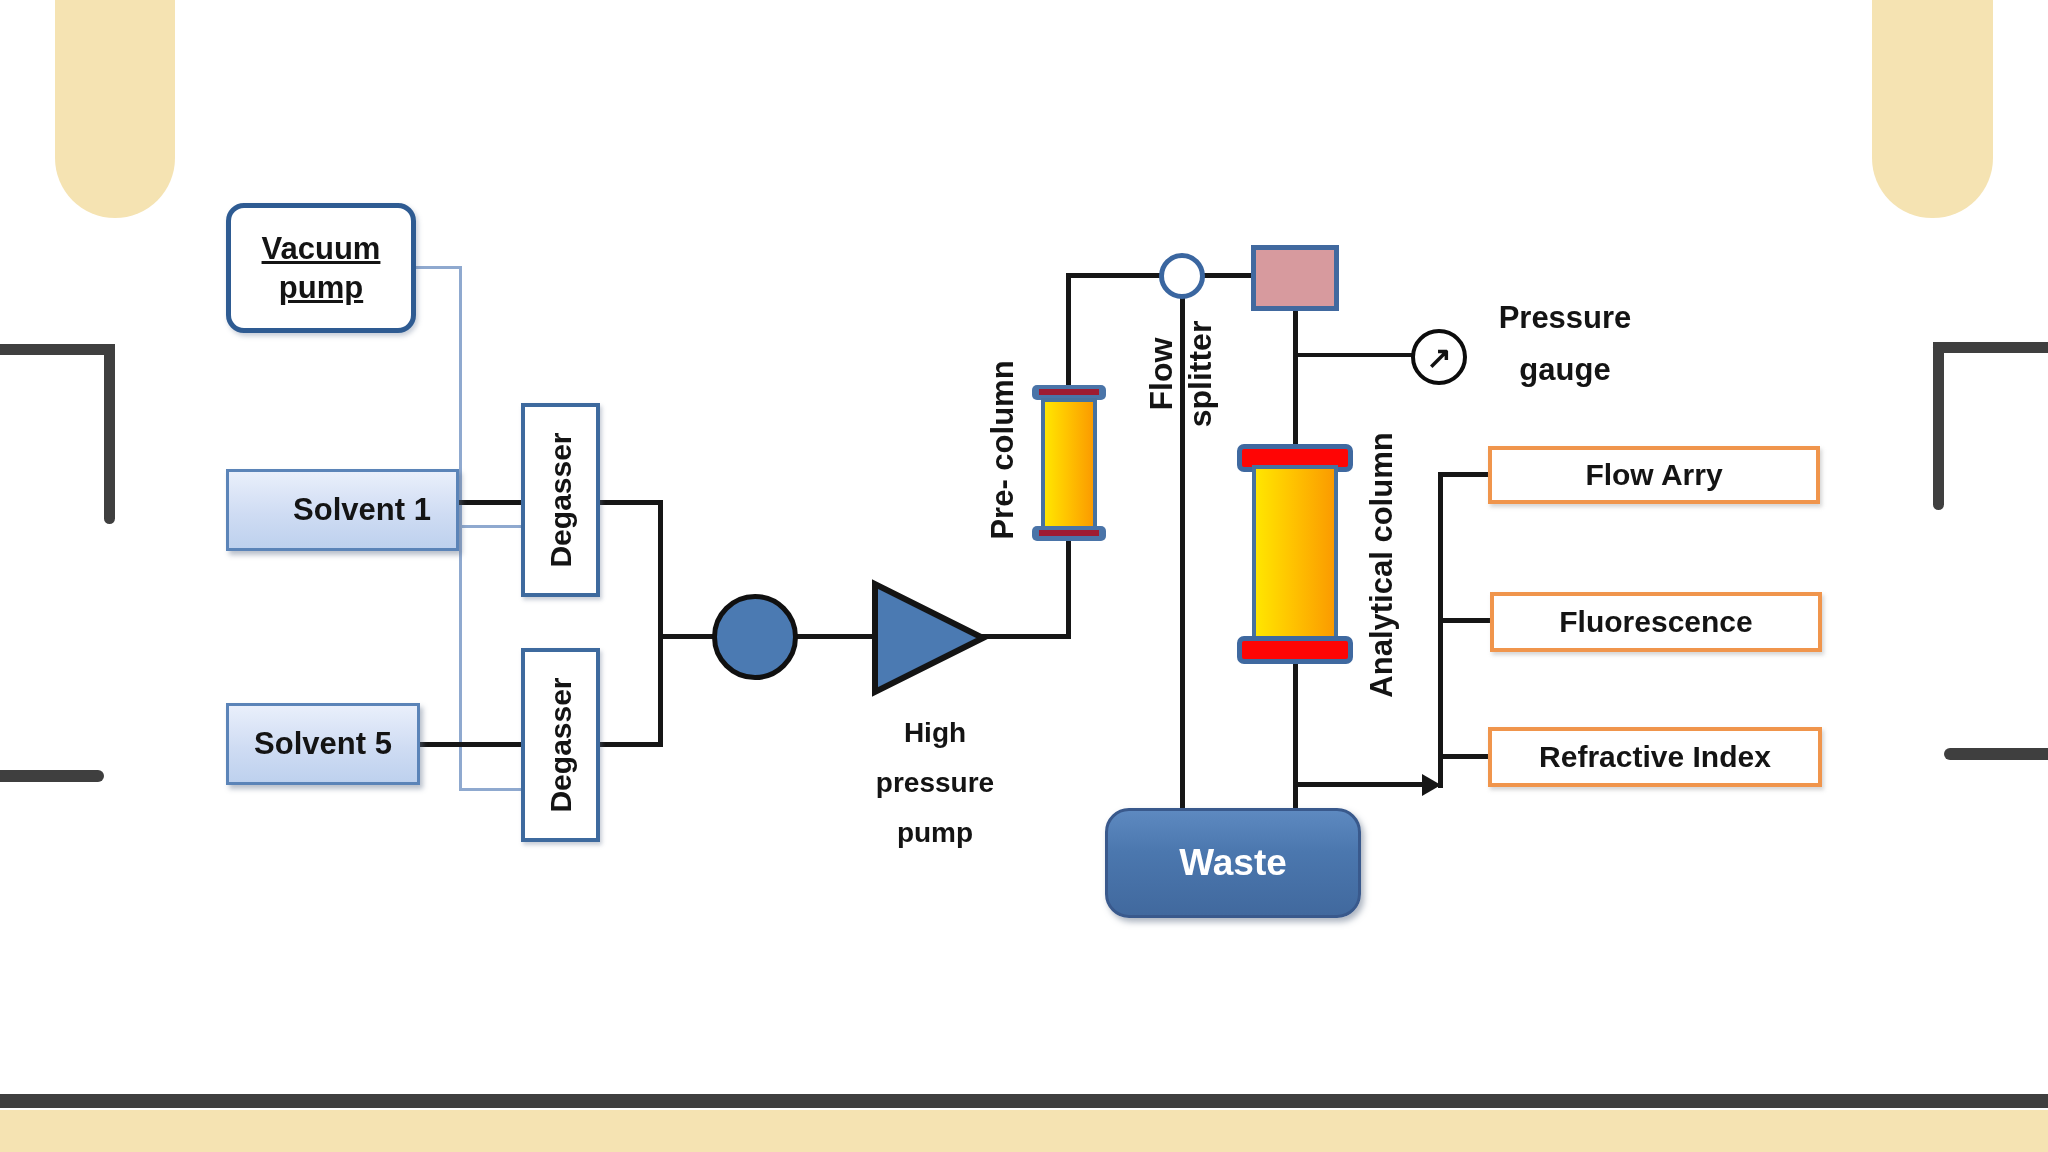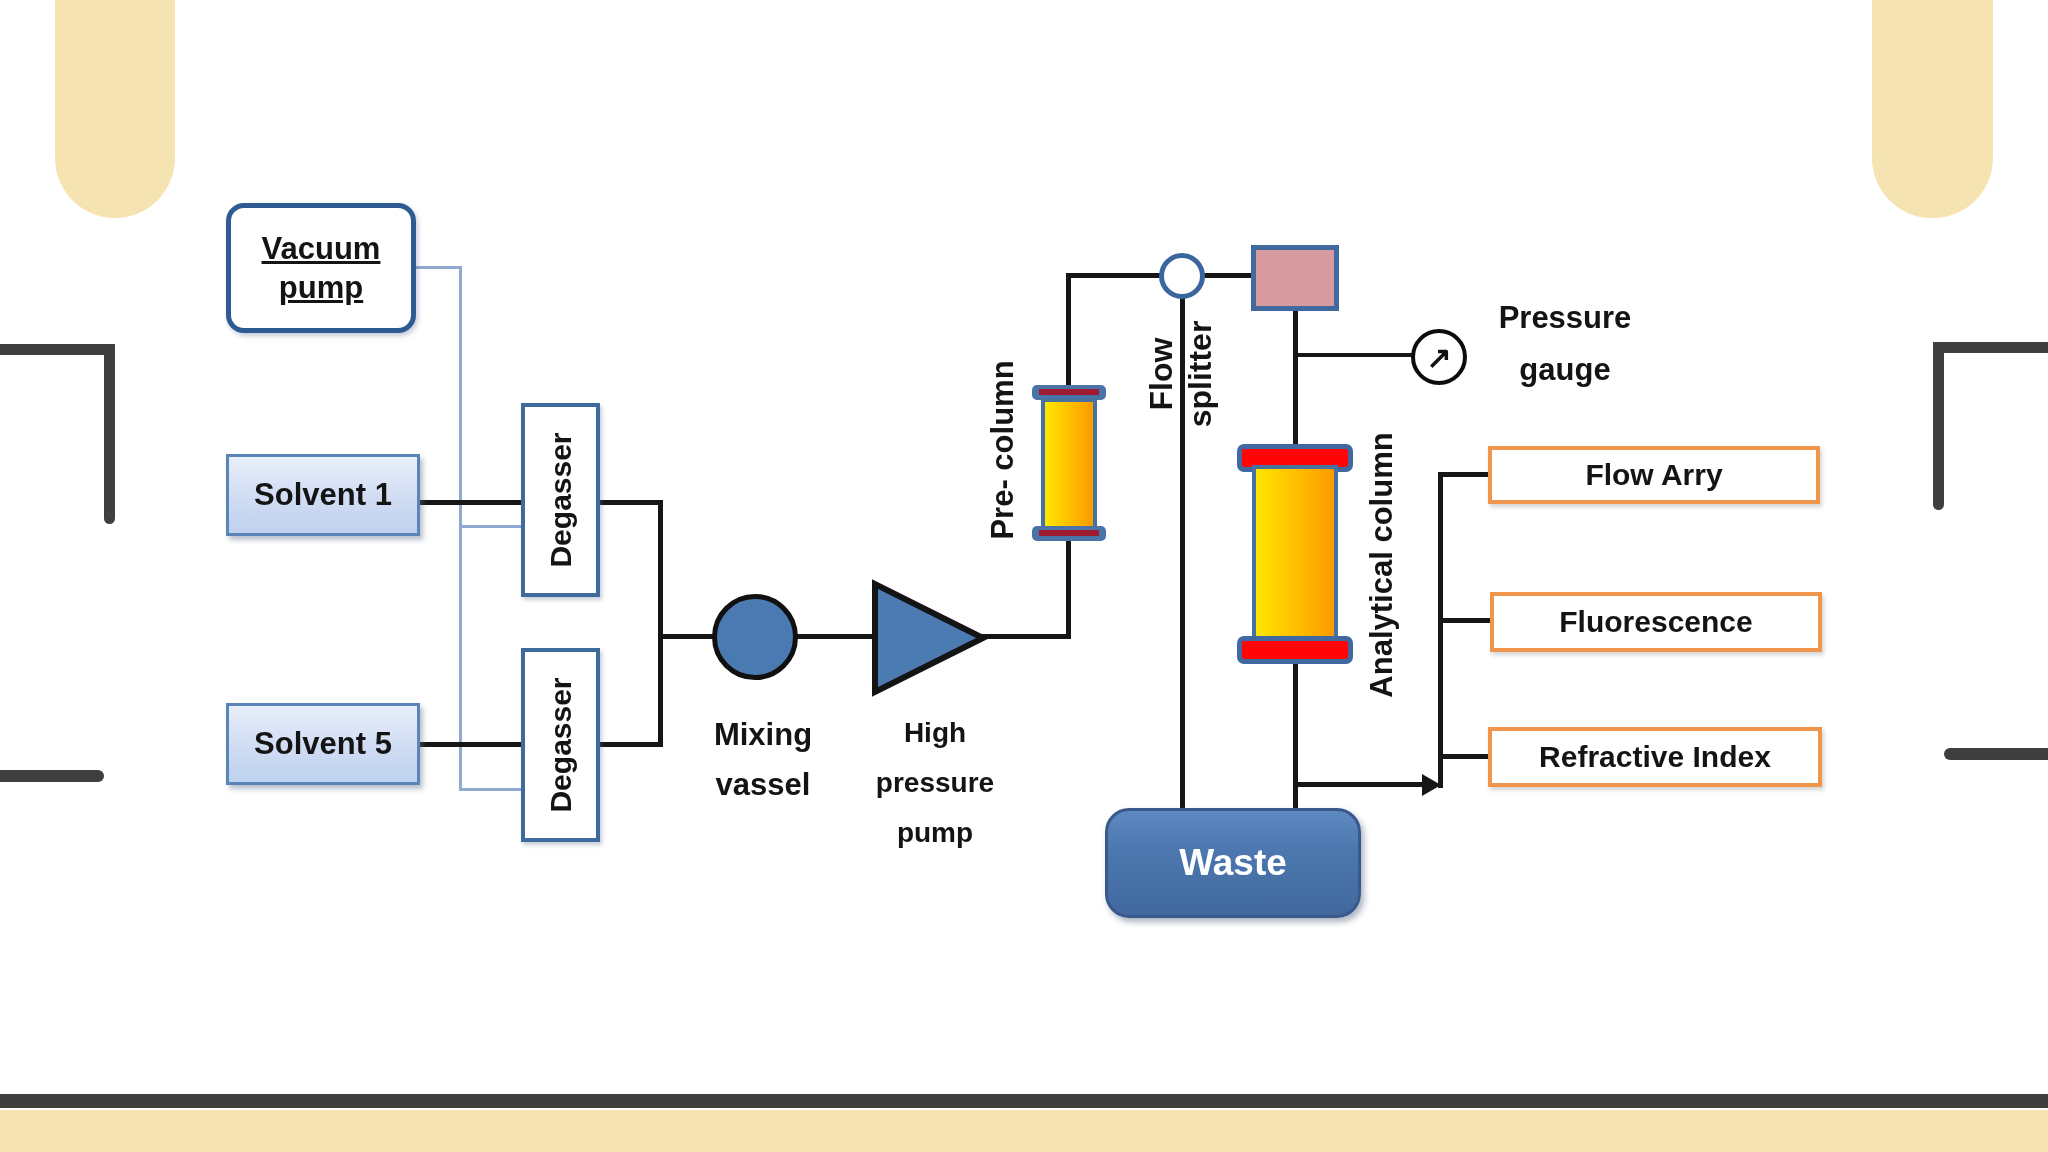--- a/index.html
+++ b/index.html
@@ -85,39 +85,35 @@
 
   <div class="abs arrow-down" style="left:1172px;top:820px;"></div>
   <div class="abs arrow-down" style="left:1285px;top:820px;"></div>
   <div class="abs arrow-right" style="left:1422px;top:774px;"></div>
 
   <div class="abs vacuum" style="left:226px;top:203px;width:180px;height:120px;text-decoration:underline;">
     <span>Vacuum</span>
     <span>pump</span>
   </div>
 
-  <div class="abs solvent" style="left:226px;top:454px;width:188px;height:76px;">
+  <div class="abs solvent" style="left:226px;top:469px;width:188px;height:76px;padding-left:39px;">
     <span>Solvent 1</span>
   </div>
   <div class="abs solvent" style="left:226px;top:703px;width:188px;height:76px;">
     <span>Solvent 5</span>
   </div>
 
   <div class="abs degasser" style="left:521px;top:403px;width:71px;height:186px;">
     <span>Degasser</span>
   </div>
   <div class="abs degasser" style="left:521px;top:648px;width:71px;height:186px;">
     <span>Degasser</span>
   </div>
 
   <div class="abs circle" style="left:712px;top:594px;width:76px;height:76px;background:#4b7ab2;border:5px solid #101010;"></div>
-  <div class="abs lbl" style="left:663px;top:710px;width:200px;text-align:center;font-size:31px;line-height:50px;">
-    <div>Mixing</div>
-    <div>vassel</div>
-  </div>
 
   <svg class="abs" style="left:871px;top:577px;" width="120" height="122" viewBox="0 0 120 122">
     <polygon points="4,7 4,115 112,61" fill="#4b7ab2" stroke="#141414" stroke-width="6"></polygon>
   </svg>
   <div class="abs lbl" style="left:830px;top:708px;width:210px;text-align:center;font-size:28px;line-height:50px;">
     <div>High</div>
     <div>pressure</div>
     <div>pump</div>
   </div>
 

